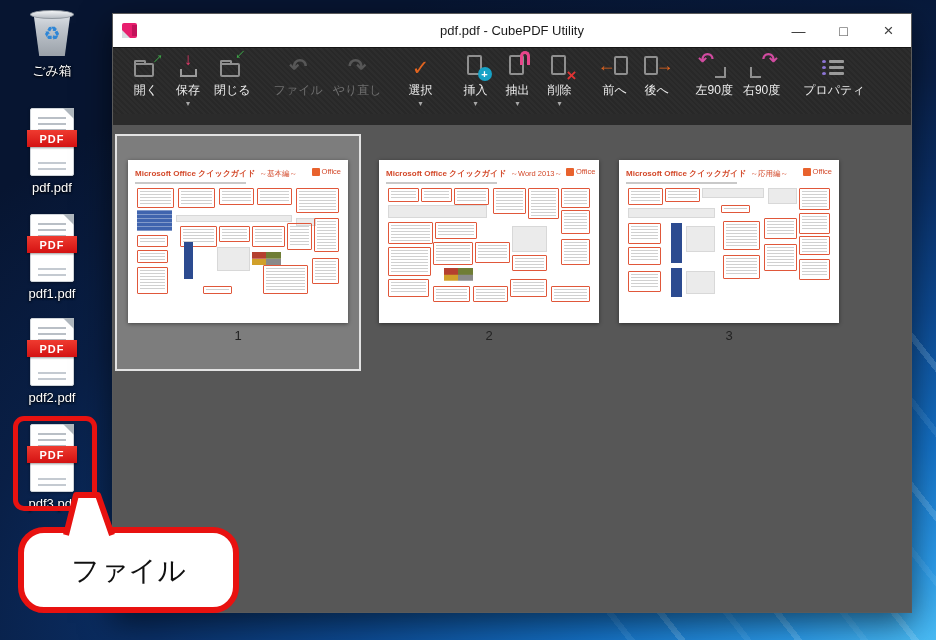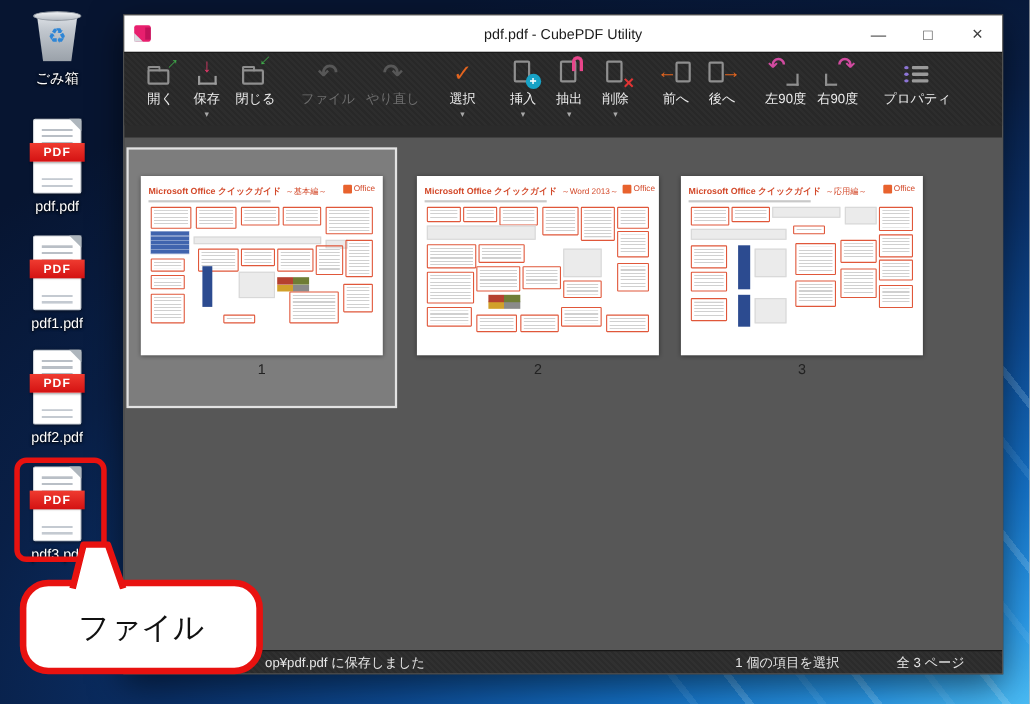--- a/index.html
+++ b/index.html
@@ -465,25 +465,20 @@
               <i class="pbx bx" style="left: 67%; top: 44%; width: 16%; height: 20%;"></i>
               <i class="pbx bx" style="left: 84%; top: 55%; width: 15%; height: 16%;"></i>
               <i class="pbx dv" style="left: 22%; top: 62%; width: 5%; height: 22%;"></i>
               <i class="pbx gr" style="left: 29%; top: 64%; width: 14%; height: 18%;"></i>
             </div>
         </div>
         <div class="pg-num">3</div>
       </div>
     </div>
 
-    <div class="statusbar">
-      <span class="st-msg">op¥pdf.pdf に保存しました</span>
-      <span class="st-sel">1 個の項目を選択</span>
-      <span class="st-tot">全 3 ページ</span>
-    </div>
   </div>
 
   <svg class="tail" width="60" height="44" viewBox="0 0 60 44">
     <path d="M8,43 L18,3 L40,3 L54,43" fill="#ffffff" stroke="#e81210" stroke-width="6" stroke-linejoin="round"></path>
   </svg>
   <div class="callout">
     <span>ファイル</span>
   </div>
 </div>
 

